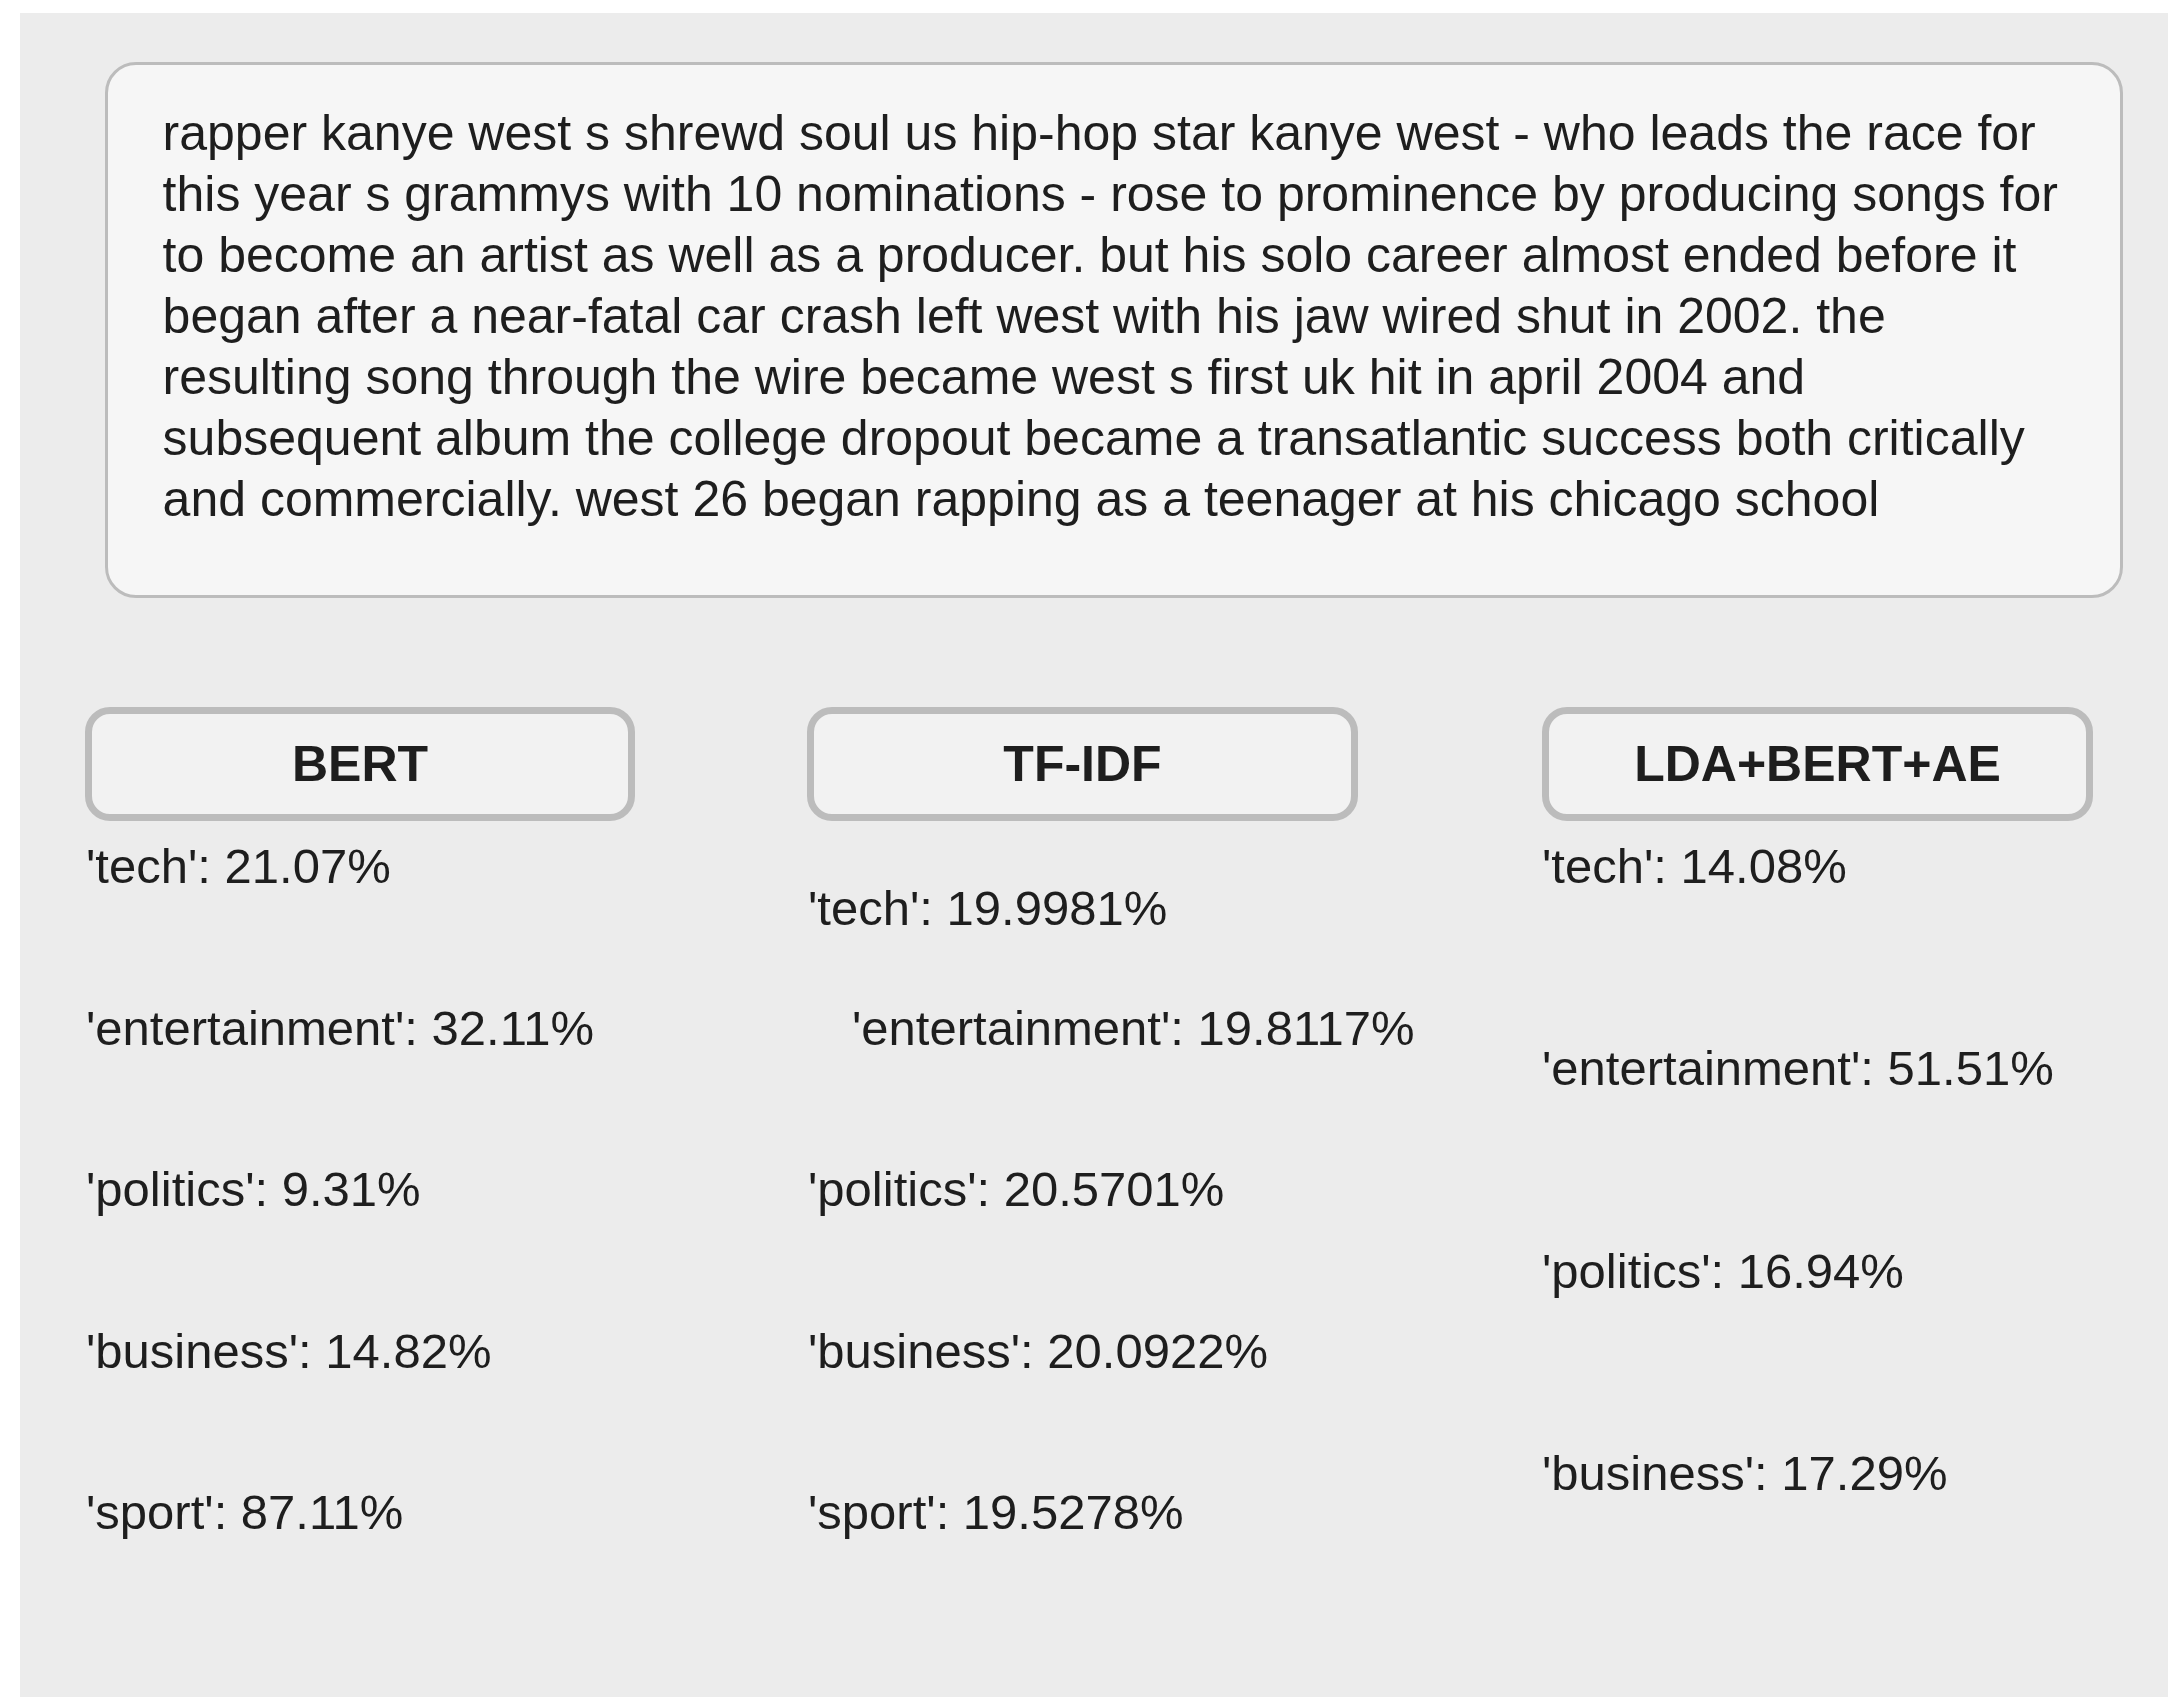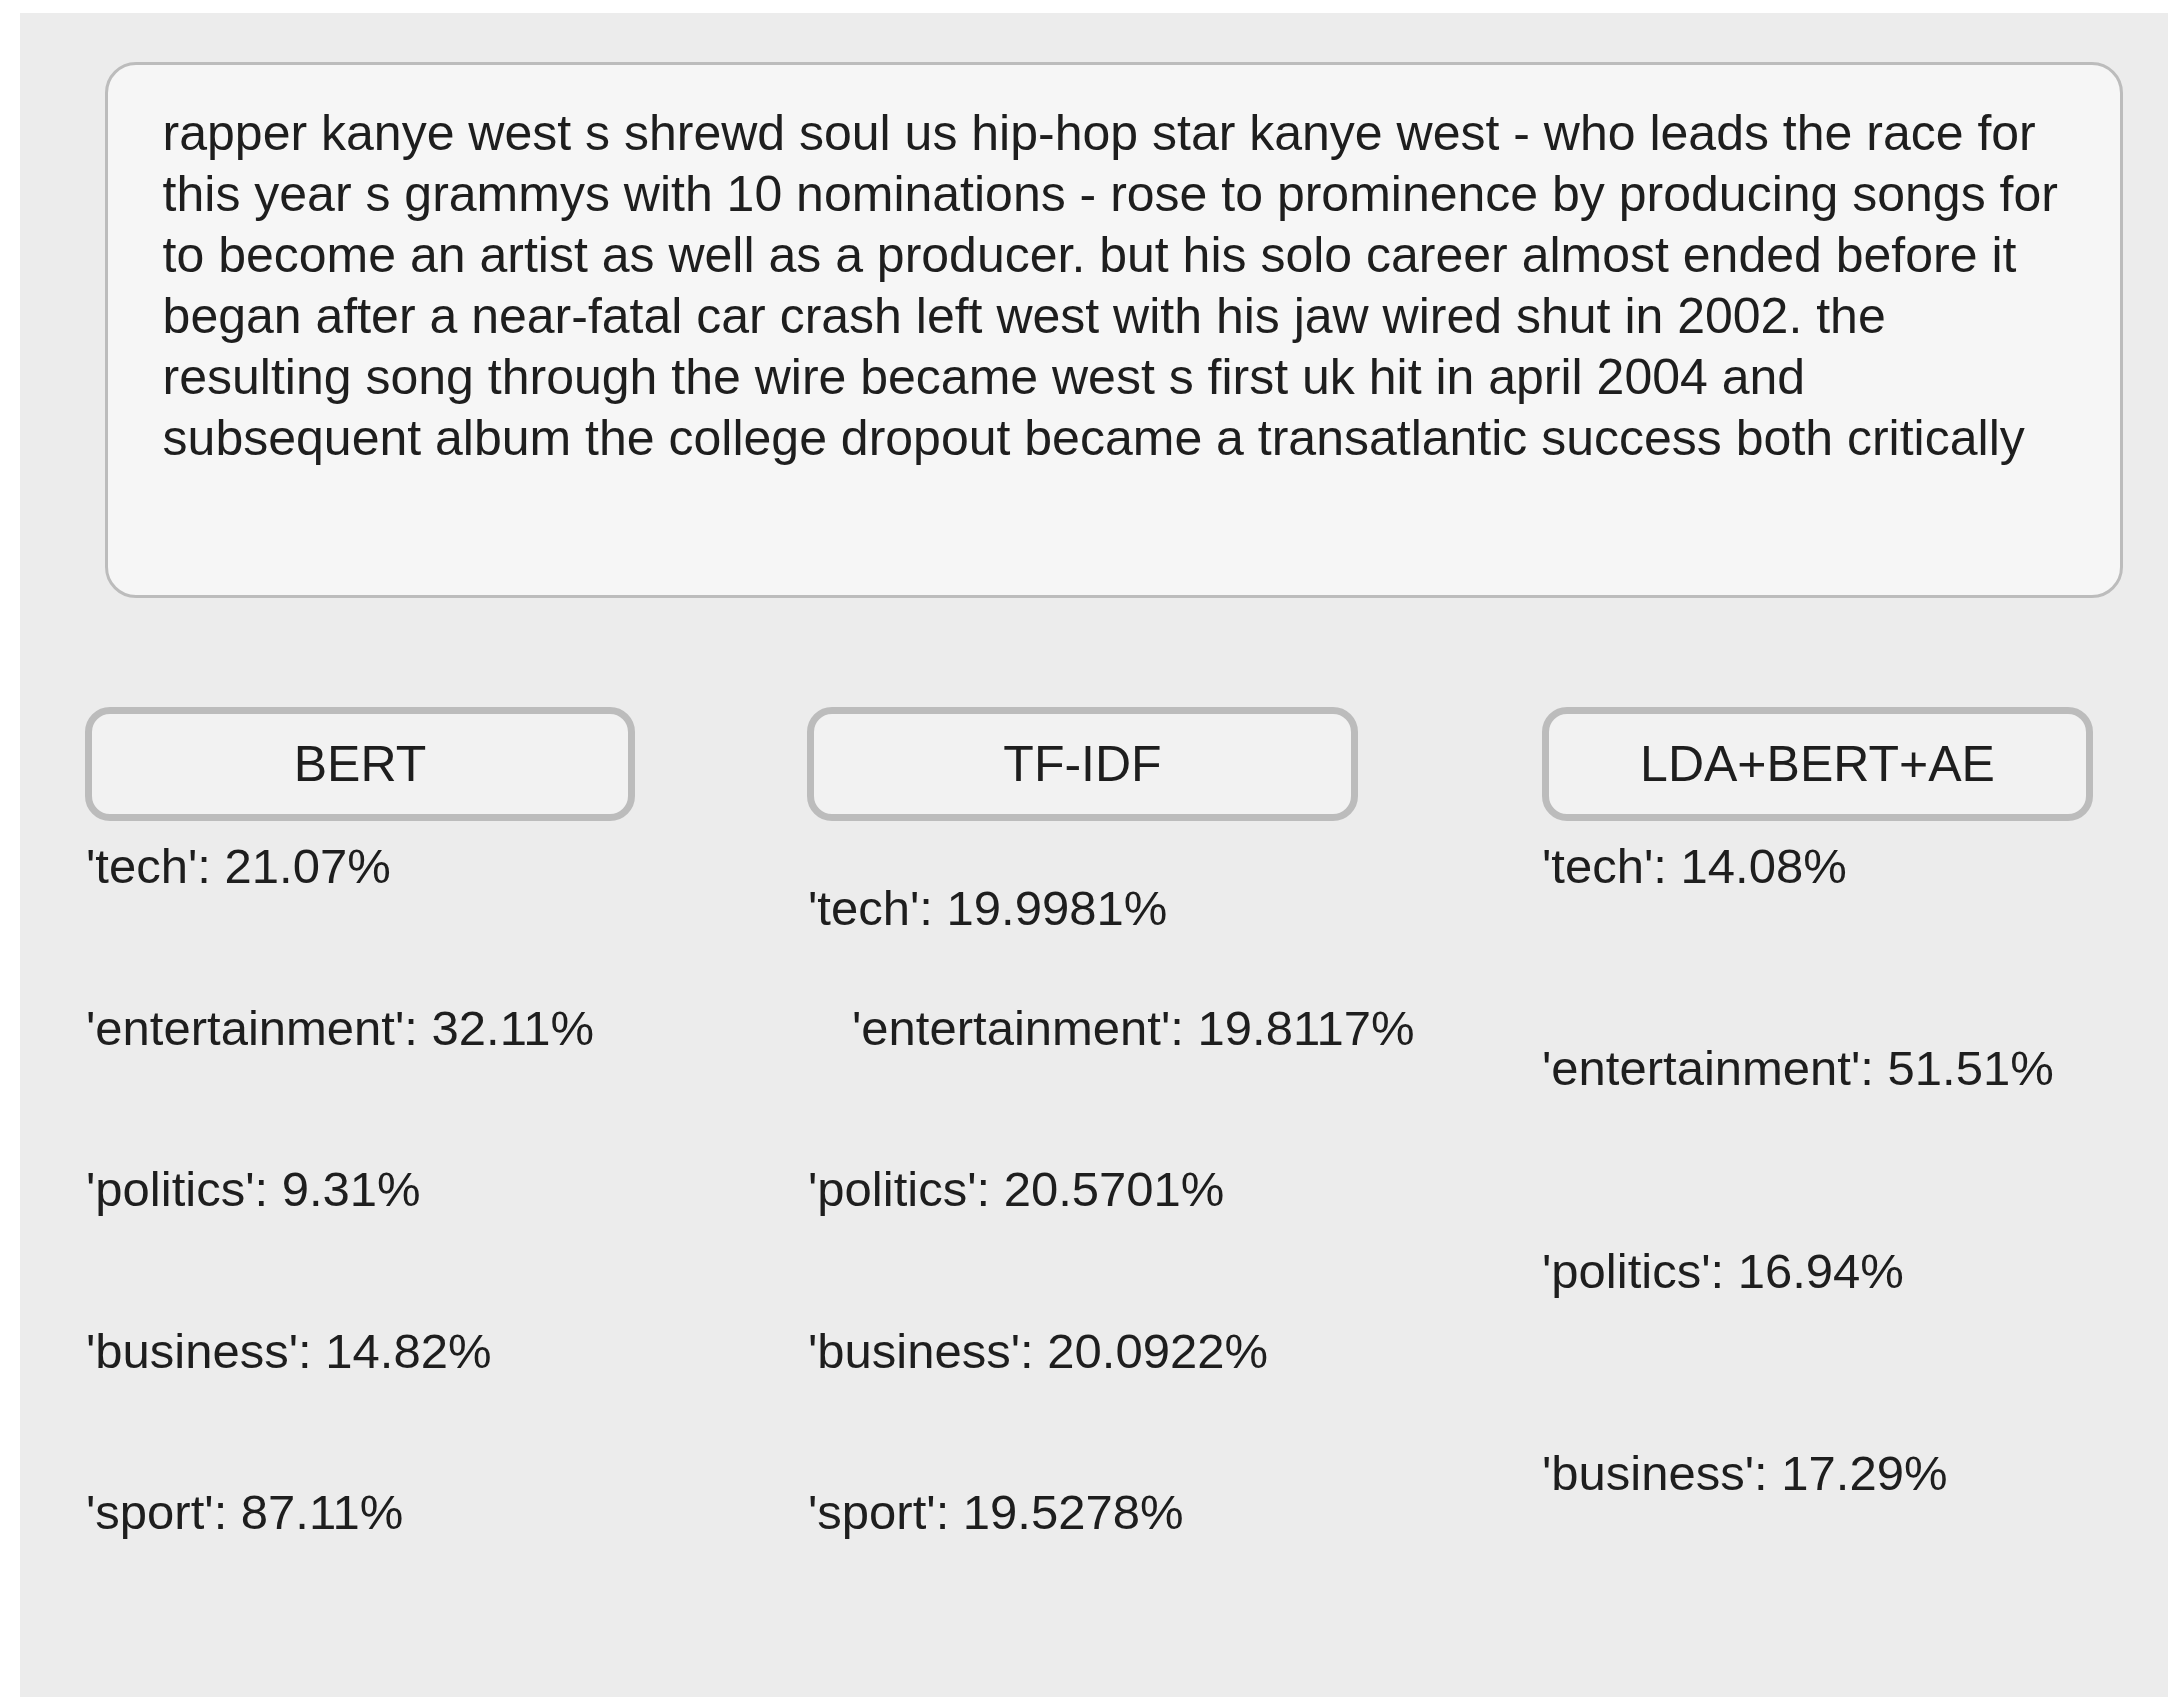--- a/index.html
+++ b/index.html
@@ -54,21 +54,21 @@
     height: 61px;
   }
   .model-button {
     position: absolute;
     top: 707px;
     height: 114px;
     box-sizing: border-box;
     background: #f2f2f2;
     border: 7.1px solid #bcbcbc;
     border-radius: 25px;
-    font-weight: normal;
+    font-weight: bold;
     font-size: 50px;
     color: #1e1e1e;
     display: flex;
     align-items: center;
     justify-content: center;
     cursor: pointer;
   }
   .btn-bert  { left: 85px;  width: 550px; }
   .btn-tfidf { left: 807px; width: 551px; }
   .btn-lda   { left: 1542px; width: 551px; }
@@ -87,20 +87,21 @@
 <div class="panel">
 
   <div class="article-box">
     <div class="article-text">
       <span class="line">rapper kanye west s shrewd soul us hip-hop star kanye west - who leads the race for</span>
       <span class="line">this year s grammys with 10 nominations - rose to prominence by producing songs for</span>
       <span class="line">to become an artist as well as a producer. but his solo career almost ended before it</span>
       <span class="line">began after a near-fatal car crash left west with his jaw wired shut in 2002. the</span>
       <span class="line">resulting song through the wire became west s first uk hit in april 2004 and</span>
       <span class="line">subsequent album the college dropout became a transatlantic success both critically</span>
+      <span class="line">and commercially. west 26 began rapping as a teenager at his chicago school</span>
     </div>
   </div>
 </div>
 
 <div class="model-button btn-bert">
   <span>BERT</span>
 </div>
 <div class="model-button btn-tfidf">
   <span>TF-IDF</span>
 </div>

